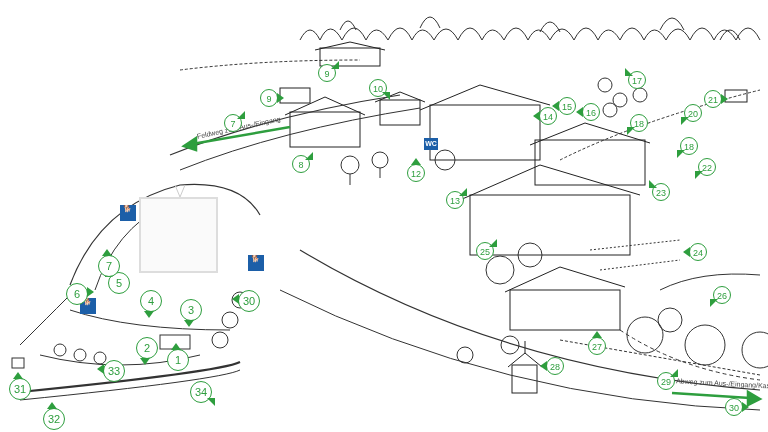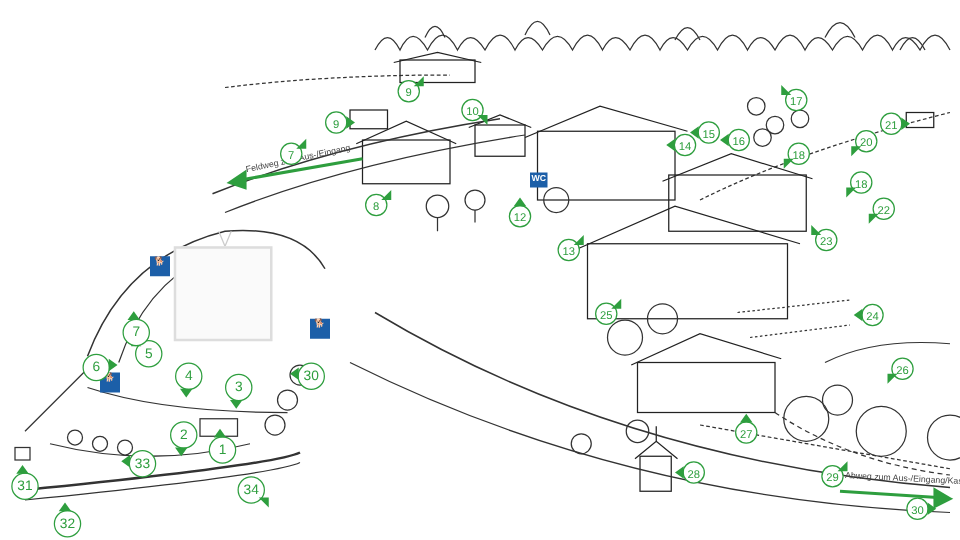--- a/index.html
+++ b/index.html
@@ -141,21 +141,21 @@
   <div class="marker p-downleft" style="left:630px;top:114px;">18</div>
   <div class="marker p-downleft" style="left:680px;top:137px;">18</div>
   <div class="marker p-downleft" style="left:684px;top:104px;text-align:center;">20</div>
   <div class="marker p-right" style="left:704px;top:90px;">21</div>
   <div class="marker p-downleft" style="left:698px;top:158px;">22</div>
   <div class="marker p-upleft" style="left:652px;top:183px;">23</div>
   <div class="marker p-left" style="left:689px;top:243px;">24</div>
   <div class="marker p-upright" style="left:476px;top:242px;">25</div>
   <div class="marker p-downleft" style="left:713px;top:286px;">26</div>
   <div class="marker p-up" style="left:588px;top:337px;">27</div>
-  <div class="marker p-left" style="left:546px;top:357px;margin-top:12px;">28</div>
+  <div class="marker p-left" style="left:546px;top:357px;">28</div>
   <div class="marker p-upright" style="left:657px;top:372px;">29</div>
   <div class="marker p-right" style="left:725px;top:398px;">30</div>
 
   
   <div class="marker big p-up" style="left:167px;top:349px;">1</div>
   <div class="marker big p-down" style="left:136px;top:337px;">2</div>
   <div class="marker big p-down" style="left:180px;top:299px;">3</div>
   <div class="marker big p-down" style="left:140px;top:290px;">4</div>
   <div class="marker big p-upleft" style="left:108px;top:272px;">5</div>
   <div class="marker big p-right" style="left:66px;top:283px;">6</div>

